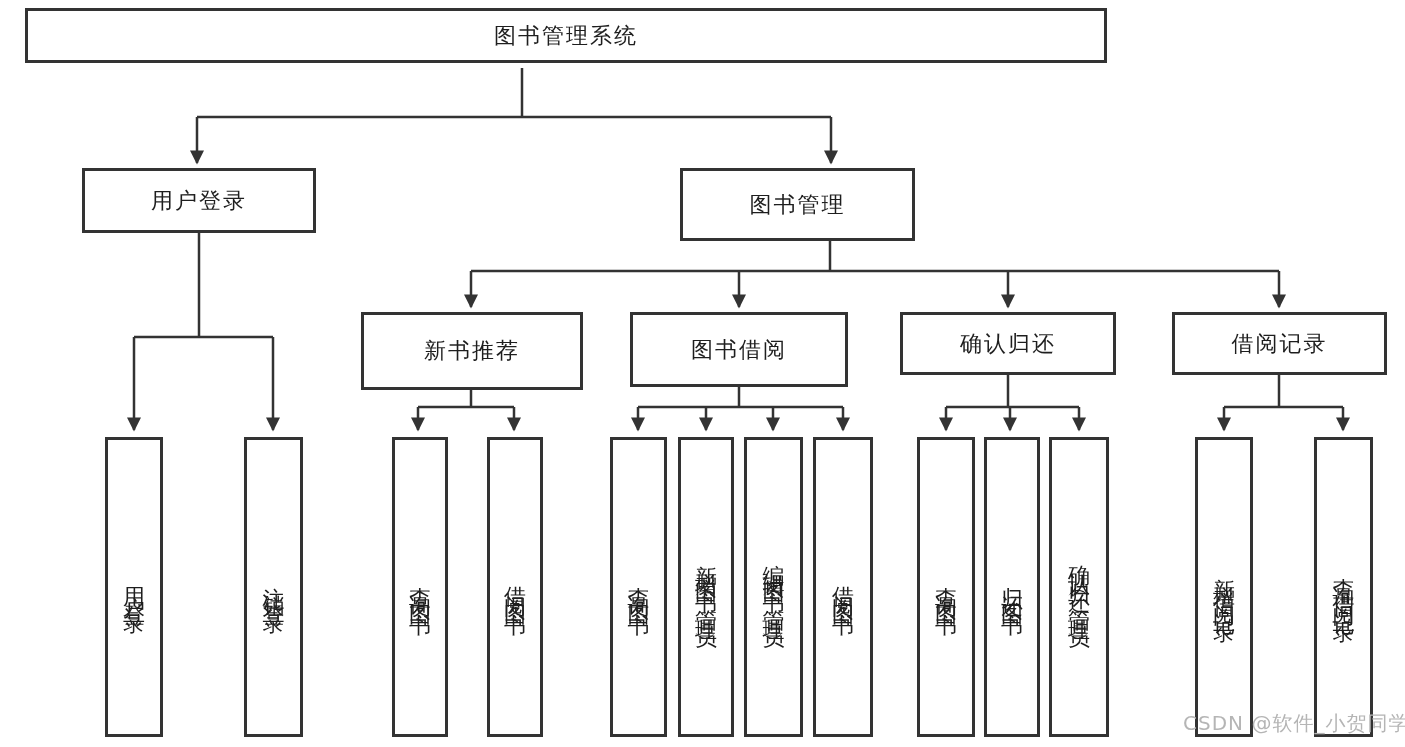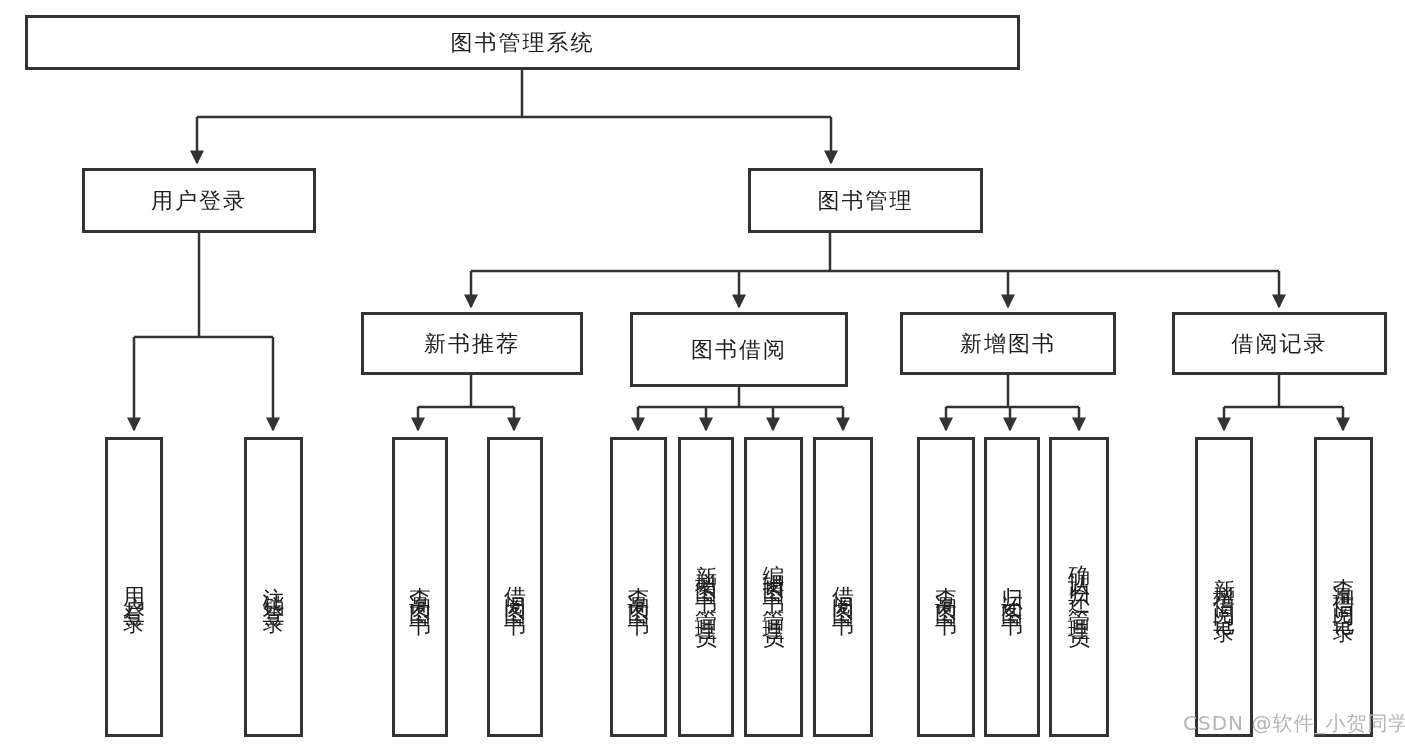--- a/index.html
+++ b/index.html
@@ -73,39 +73,39 @@
     <path class="wire" d="M946 407 V430" marker-end="url(#arw)"></path>
     <path class="wire" d="M1010 407 V430" marker-end="url(#arw)"></path>
     <path class="wire" d="M1079 407 V430" marker-end="url(#arw)"></path>
 
     <path class="wire" d="M1279 375 V407"></path>
     <path class="wire" d="M1224 407 H1343"></path>
     <path class="wire" d="M1224 407 V430" marker-end="url(#arw)"></path>
     <path class="wire" d="M1343 407 V430" marker-end="url(#arw)"></path>
   </svg>
 
-  <div class="node" style="left:25px;top:15px;width:995px;height:55px">
+  <div class="node" style="left:25px;top:8px;width:1082px;height:55px">
     <span class="lbl">图书管理系统</span>
   </div>
 
   <div class="node" style="left:82px;top:168px;width:234px;height:65px">
     <span class="lbl">用户登录</span>
   </div>
-  <div class="node" style="left:748px;top:168px;width:235px;height:65px">
+  <div class="node" style="left:680px;top:168px;width:235px;height:73px">
     <span class="lbl">图书管理</span>
   </div>
 
-  <div class="node" style="left:361px;top:312px;width:222px;height:63px">
+  <div class="node" style="left:361px;top:312px;width:222px;height:78px">
     <span class="lbl">新书推荐</span>
   </div>
   <div class="node" style="left:630px;top:312px;width:218px;height:75px">
     <span class="lbl">图书借阅</span>
   </div>
   <div class="node" style="left:900px;top:312px;width:216px;height:63px">
-    <span class="lbl">新增图书</span>
+    <span class="lbl">确认归还</span>
   </div>
   <div class="node" style="left:1172px;top:312px;width:215px;height:63px">
     <span class="lbl">借阅记录</span>
   </div>
 
   <div class="node leaf" style="left:105px;top:437px;width:58px;height:300px">
     <span class="lbl">用户登录</span>
   </div>
   <div class="node leaf" style="left:244px;top:437px;width:59px;height:300px">
     <span class="lbl">注销登录</span>

